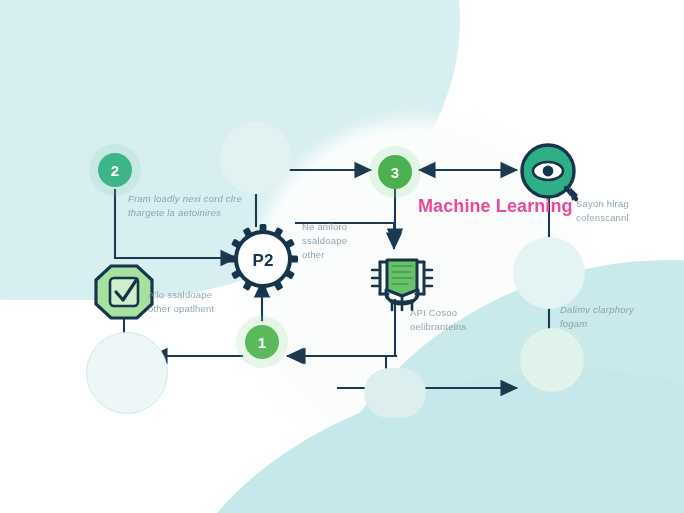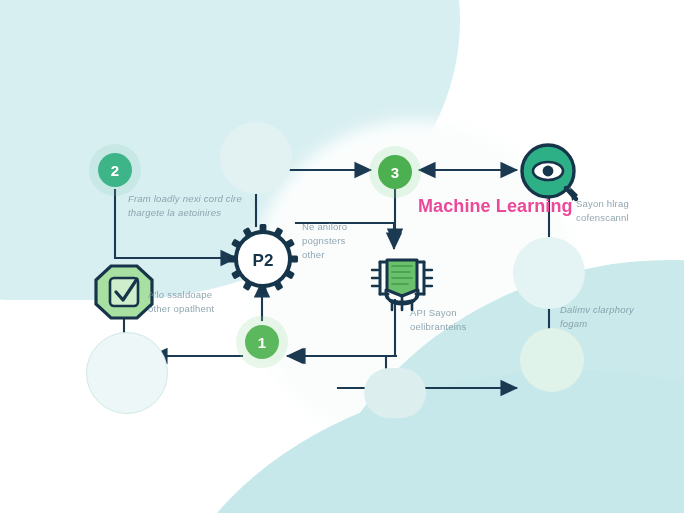--- a/index.html
+++ b/index.html
@@ -271,27 +271,27 @@
       <path d="M4,22 L10,26 L4,30" fill="none" stroke="#16344a" stroke-width="2.2" stroke-linecap="round"></path>
     </svg>
   </div>
 
   <div class="ml-label" style="left:418px;top:196px;">Machine Learning</div>
 
   <div class="cap" style="left:128px;top:192px;width:180px;font-style:italic;">Fram loadly nexi cord clre
 thargete la aetoinires</div>
 
   <div class="cap" style="left:302px;top:220px;width:110px;">Ne aniloro
-pognsters
+ssaldoape
 other</div>
 
   <div class="cap" style="left:148px;top:288px;width:130px;">A'lo ssaldoape
 other opatlhent</div>
 
-  <div class="cap" style="left:410px;top:306px;width:120px;">API Sayon
+  <div class="cap" style="left:410px;top:306px;width:120px;">API Cosoo
 oelibranteins</div>
 
   <div class="cap" style="left:576px;top:178px;width:100px;margin-top:19px;">Sayon hlrag
 cofenscannl</div>
 
   <div class="cap" style="left:560px;top:303px;width:116px;font-style:italic;">Dalimv clarphory
 fogam</div>
 
 </div>
 

